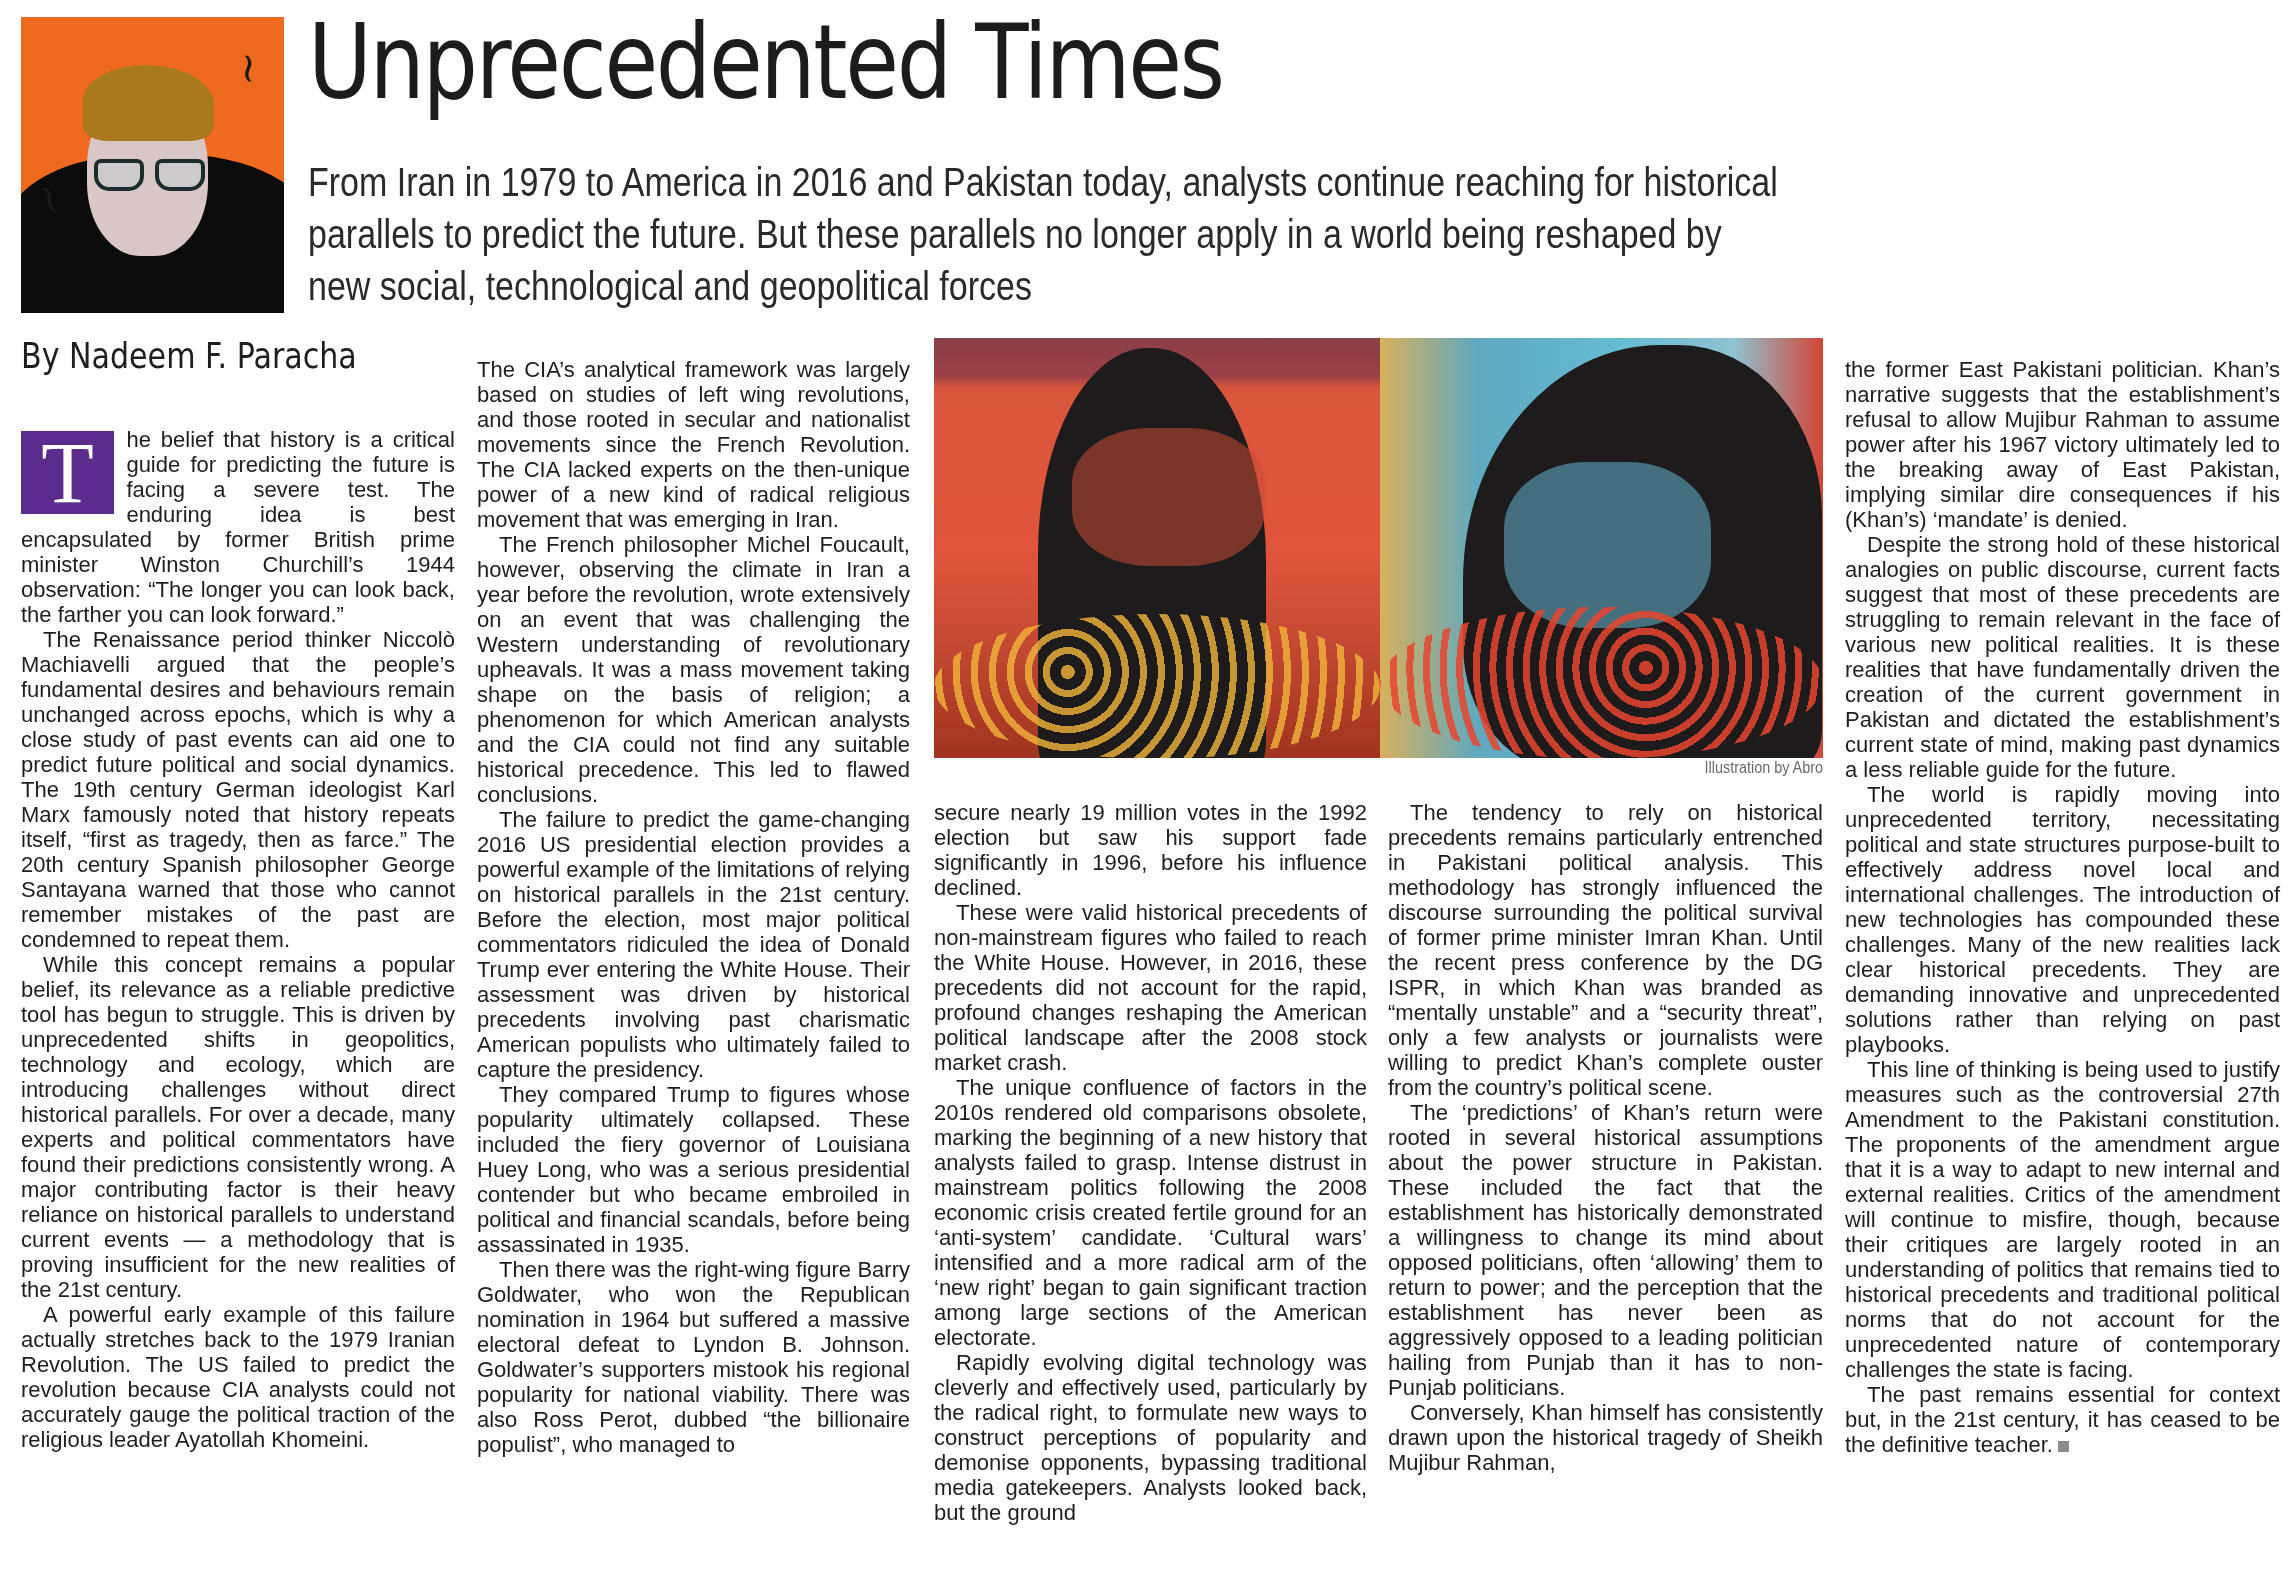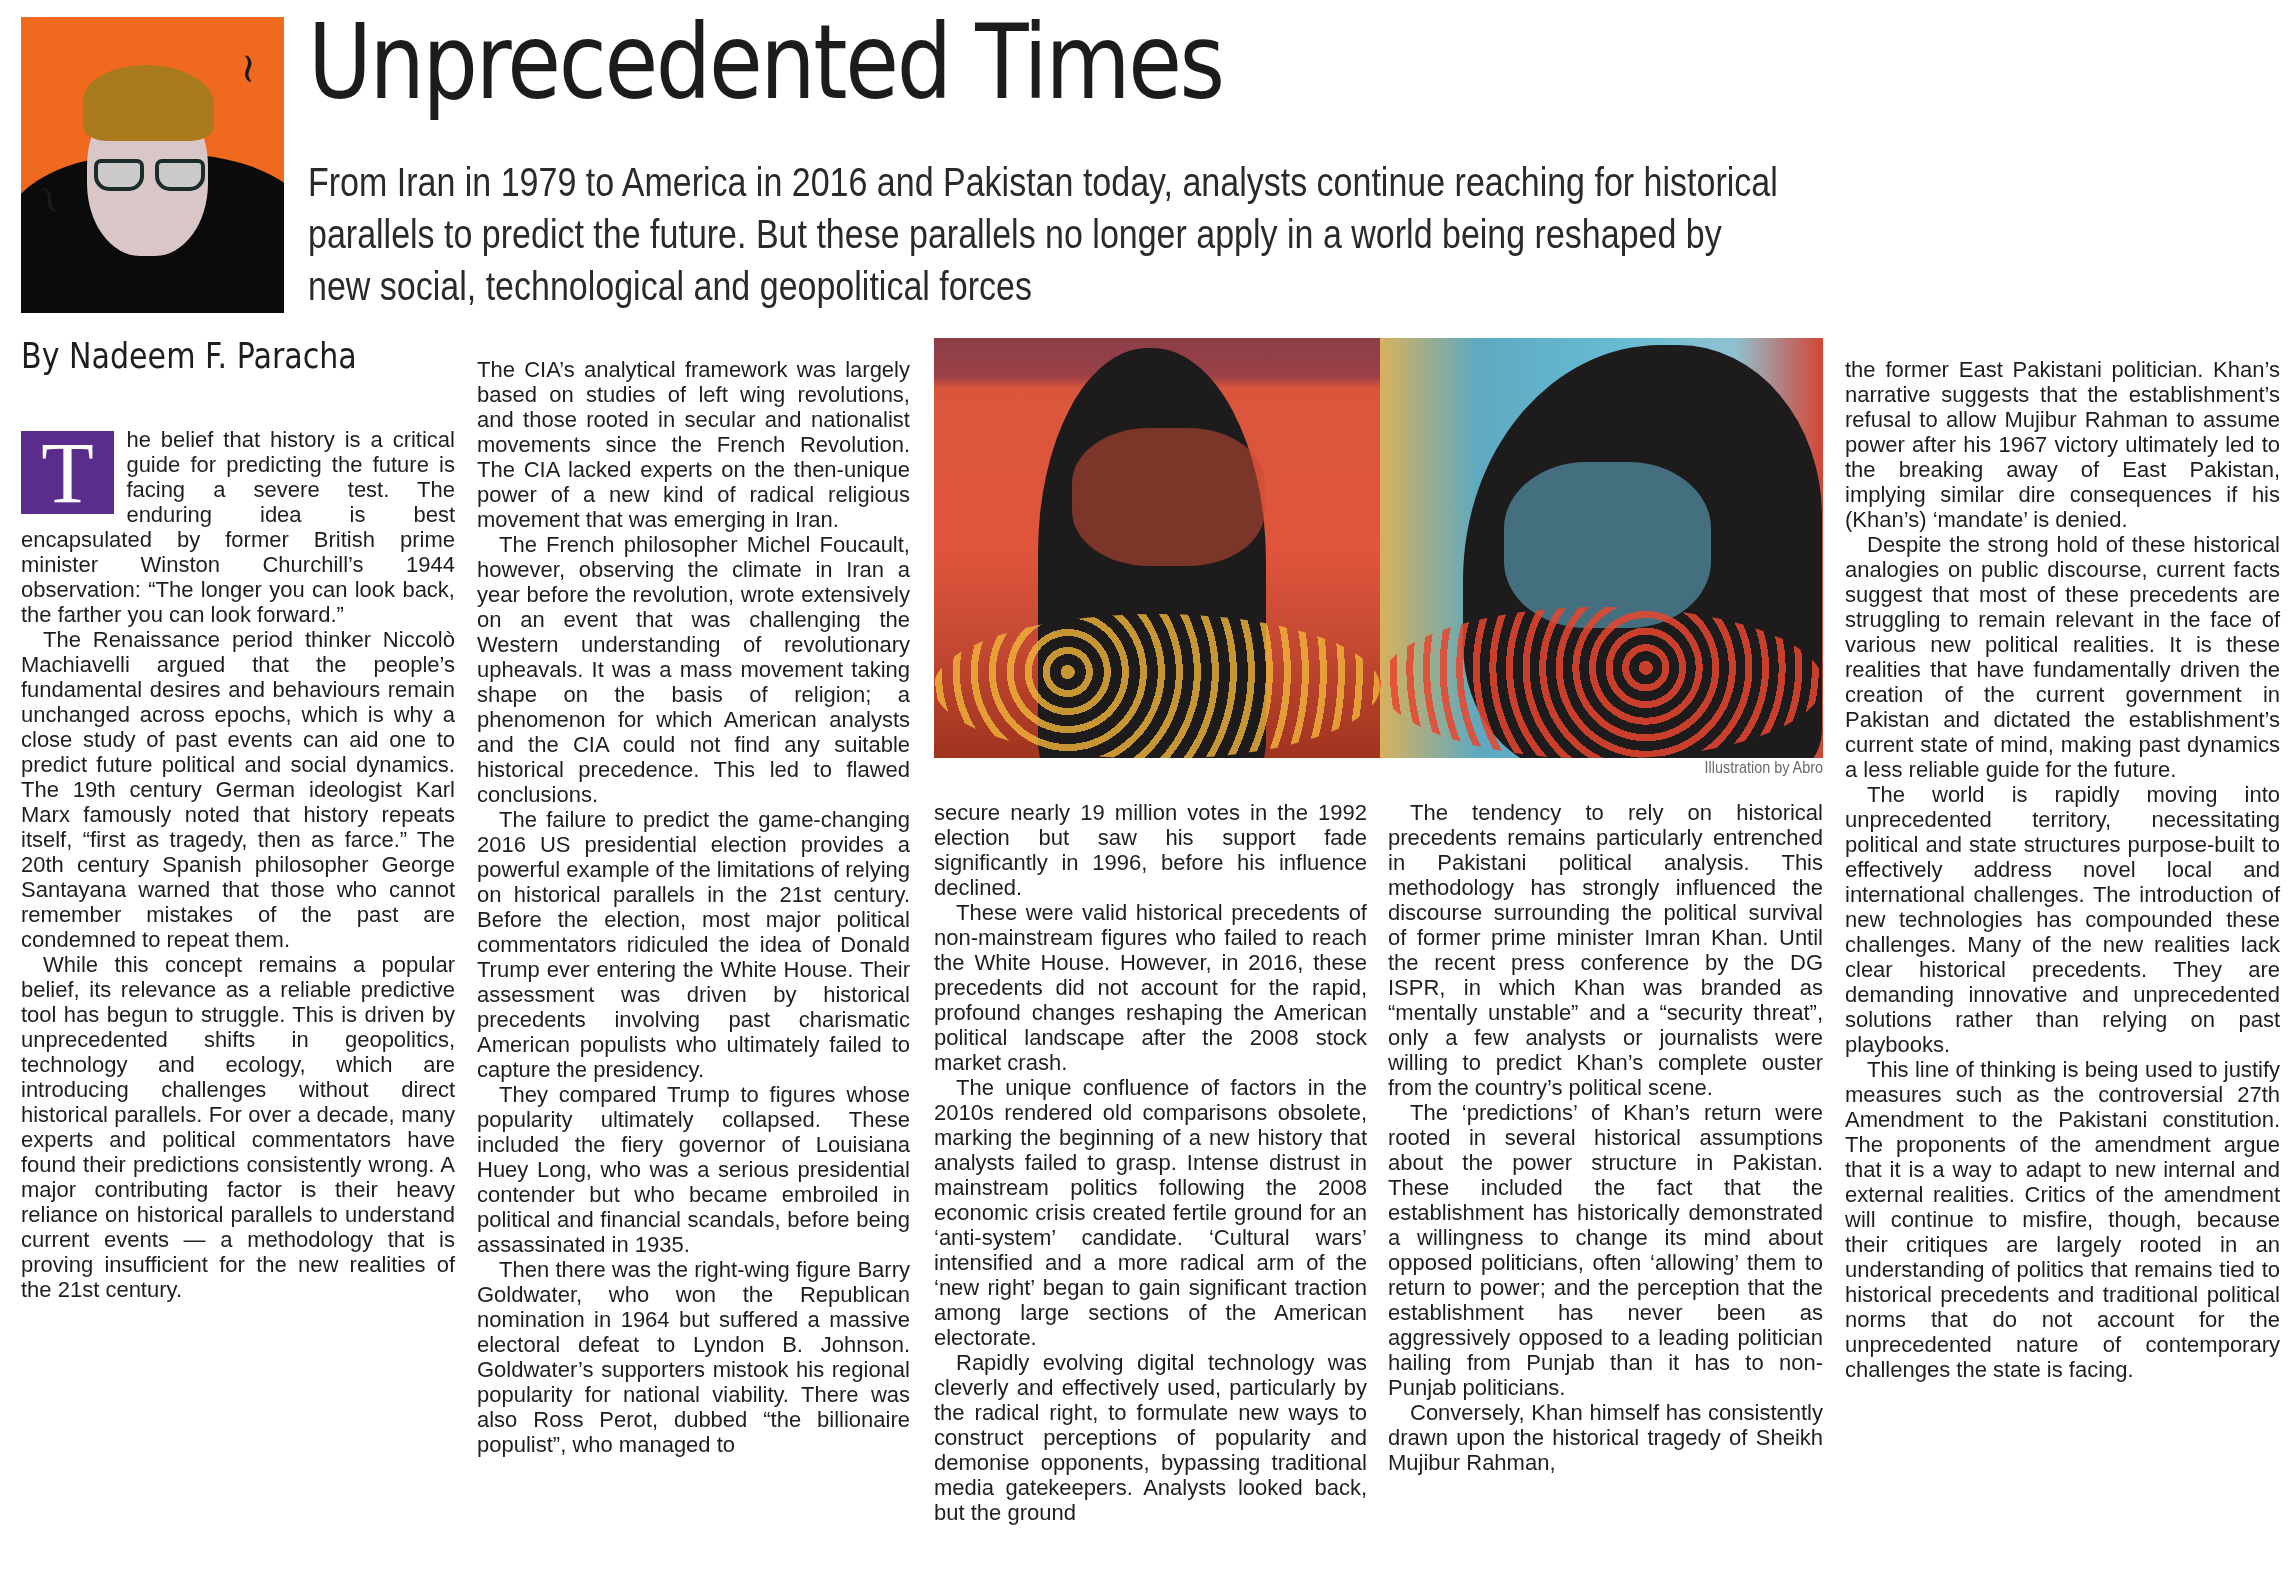--- a/index.html
+++ b/index.html
@@ -85,20 +85,21 @@
   <div>parallels to predict the future. But these parallels no longer apply in a world being reshaped by</div>
   <div>new social, technological and geopolitical forces</div>
 </div>
 
 <div id="byline" class="abs">By Nadeem F. Paracha</div>
 
 <div id="col1" class="col">
   <p class="noind"><span class="dropcap">T</span><span>he belief that history is a critical guide for predicting the future is facing a severe test. The enduring idea is best encapsulated by former British prime minister Winston Churchill’s 1944 observation: “The longer you can look back, the farther you can look forward.”</span></p>
   <p>The Renaissance period thinker Niccolò Machiavelli argued that the people’s fundamental desires and behaviours remain unchanged across epochs, which is why a close study of past events can aid one to predict future political and social dynamics. The 19th century German ideologist Karl Marx famously noted that history repeats itself, “first as tragedy, then as farce.” The 20th century Spanish philosopher George Santayana warned that those who cannot remember mistakes of the past are condemned to repeat them.</p>
   <p>While this concept remains a popular belief, its relevance as a reliable predictive tool has begun to struggle. This is driven by unprecedented shifts in geopolitics, technology and ecology, which are introducing challenges without direct historical parallels. For over a decade, many experts and political commentators have found their predictions consistently wrong. A major contributing factor is their heavy reliance on historical parallels to understand current events — a methodology that is proving insufficient for the new realities of the 21st century.</p>
+  <p>A powerful early example of this failure actually stretches back to the 1979 Iranian Revolution. The US failed to predict the revolution because CIA analysts could not accurately gauge the political traction of the religious leader Ayatollah Khomeini.</p>
 </div>
 
 <div id="col2" class="col">
   <p class="noind">The CIA’s analytical framework was largely based on studies of left wing revolutions, and those rooted in secular and nationalist movements since the French Revolution. The CIA lacked experts on the then-unique power of a new kind of radical religious movement that was emerging in Iran.</p>
   <p>The French philosopher Michel Foucault, however, observing the climate in Iran a year before the revolution, wrote extensively on an event that was challenging the Western understanding of revolutionary upheavals. It was a mass movement taking shape on the basis of religion; a phenomenon for which American analysts and the CIA could not find any suitable historical precedence. This led to flawed conclusions.</p>
   <p>The failure to predict the game-changing 2016 US presidential election provides a powerful example of the limitations of relying on historical parallels in the 21st century. Before the election, most major political commentators ridiculed the idea of Donald Trump ever entering the White House. Their assessment was driven by historical precedents involving past charismatic American populists who ultimately failed to capture the presidency.</p>
   <p>They compared Trump to figures whose popularity ultimately collapsed. These included the fiery governor of Louisiana Huey Long, who was a serious presidential contender but who became embroiled in political and financial scandals, before being assassinated in 1935.</p>
   <p>Then there was the right-wing figure Barry Goldwater, who won the Republican nomination in 1964 but suffered a massive electoral defeat to Lyndon B. Johnson. Goldwater’s supporters mistook his regional popularity for national viability. There was also Ross Perot, dubbed “the billionaire populist”, who managed to</p>
 </div>
 
@@ -127,14 +128,15 @@
   <p>The tendency to rely on historical precedents remains particularly entrenched in Pakistani political analysis. This methodology has strongly influenced the discourse surrounding the political survival of former prime minister Imran Khan. Until the recent press conference by the DG ISPR, in which Khan was branded as “mentally unstable” and a “security threat”, only a few analysts or journalists were willing to predict Khan’s complete ouster from the country’s political scene.</p>
   <p>The ‘predictions’ of Khan’s return were rooted in several historical assumptions about the power structure in Pakistan. These included the fact that the establishment has historically demonstrated a willingness to change its mind about opposed politicians, often ‘allowing’ them to return to power; and the perception that the establishment has never been as aggressively opposed to a leading politician hailing from Punjab than it has to non-Punjab politicians.</p>
   <p>Conversely, Khan himself has consistently drawn upon the historical tragedy of Sheikh Mujibur Rahman,</p>
 </div>
 
 <div id="col5" class="col">
   <p class="noind">the former East Pakistani politician. Khan’s narrative suggests that the establishment’s refusal to allow Mujibur Rahman to assume power after his 1967 victory ultimately led to the breaking away of East Pakistan, implying similar dire consequences if his (Khan’s) ‘mandate’ is denied.</p>
   <p>Despite the strong hold of these historical analogies on public discourse, current facts suggest that most of these precedents are struggling to remain relevant in the face of various new political realities. It is these realities that have fundamentally driven the creation of the current government in Pakistan and dictated the establishment’s current state of mind, making past dynamics a less reliable guide for the future.</p>
   <p>The world is rapidly moving into unprecedented territory, necessitating political and state structures purpose-built to effectively address novel local and international challenges. The introduction of new technologies has compounded these challenges. Many of the new realities lack clear historical precedents. They are demanding innovative and unprecedented solutions rather than relying on past playbooks.</p>
   <p>This line of thinking is being used to justify measures such as the controversial 27th Amendment to the Pakistani constitution. The proponents of the amendment argue that it is a way to adapt to new internal and external realities. Critics of the amendment will continue to misfire, though, because their critiques are largely rooted in an understanding of politics that remains tied to historical precedents and traditional political norms that do not account for the unprecedented nature of contemporary challenges the state is facing.</p>
+  <p><span>The past remains essential for context but, in the 21st century, it has ceased to be the definitive teacher.</span><span class="end-mark"></span></p>
 </div>
 
 
 </body></html>

